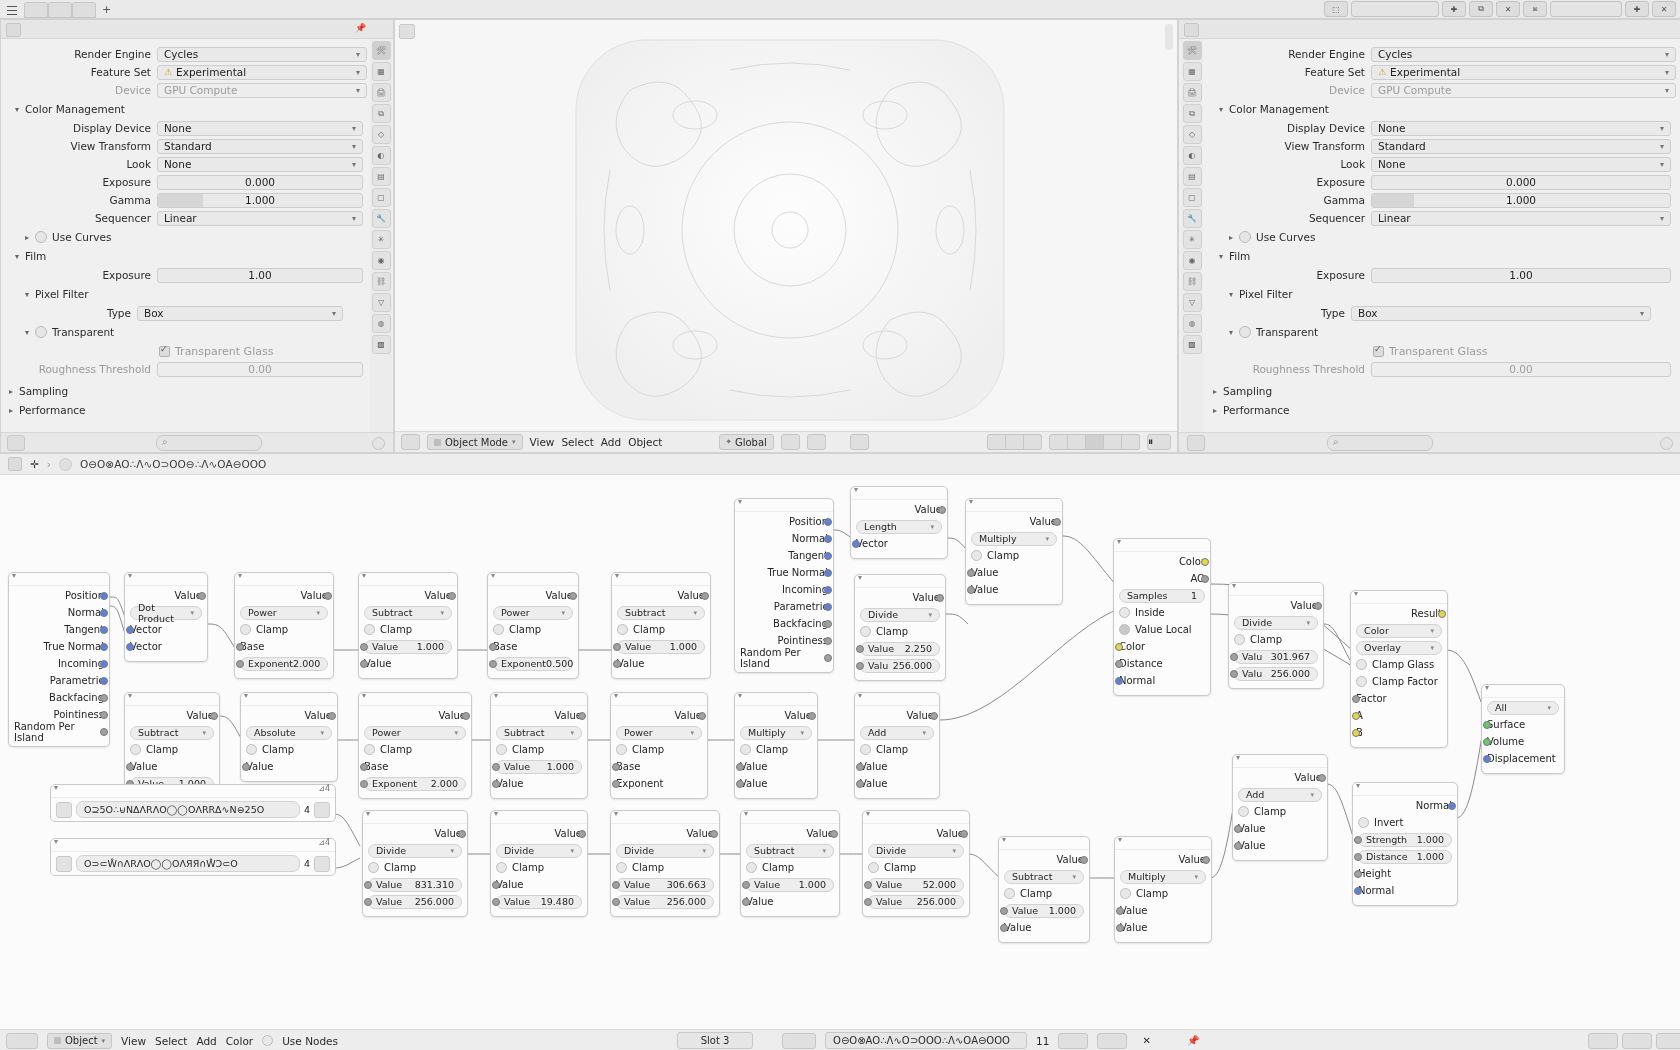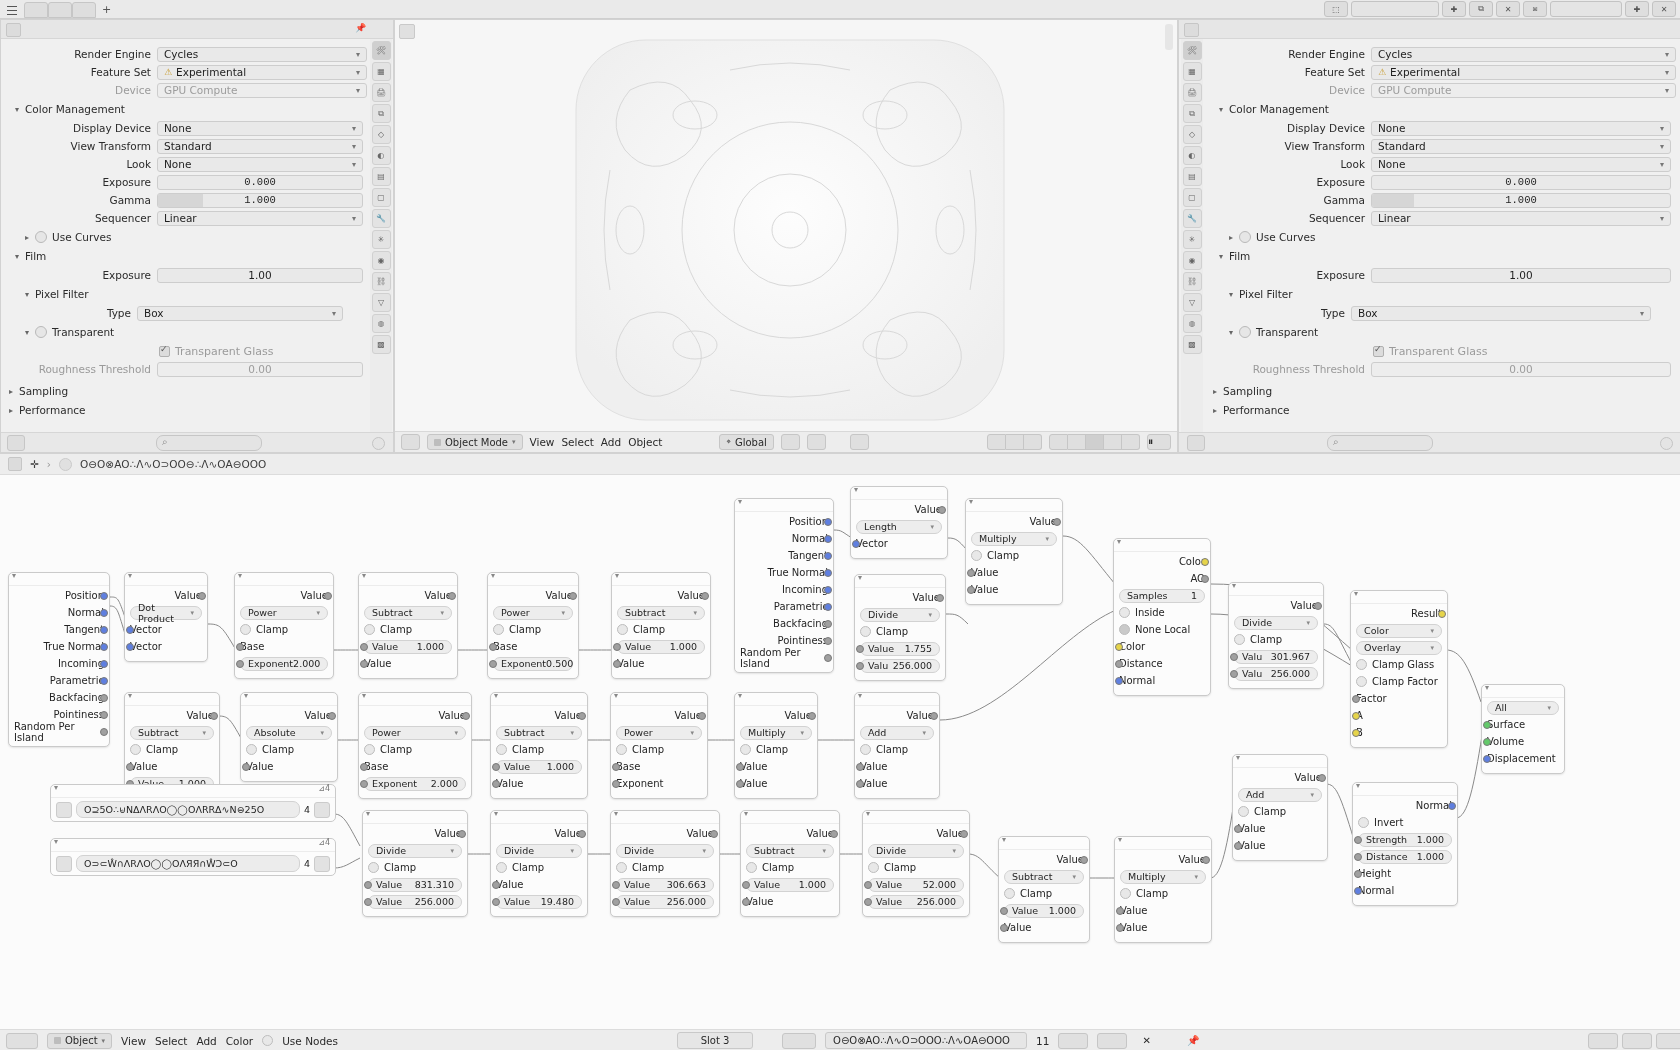--- a/index.html
+++ b/index.html
@@ -31,21 +31,21 @@
   .row{position:relative;height:16px;margin:2px 0;display:flex;align-items:center;}
   .lbl{text-align:right;font-size:10.5px;color:#2a2a2a;padding-right:6px;}
   .lbl.dim{color:#9a9a9a;}
   .fld{height:15px;background:#e9e9e9;border:1px solid #cdcdcd;border-radius:3px;display:flex;align-items:center;padding:0 6px;font-size:10.5px;color:#1e1e1e;box-sizing:border-box;}
   .fld.dim{color:#9c9c9c;background:#ededed;}
   .fld.center{justify-content:center;}
   .fld .caret{margin-left:auto;color:#777;font-size:8px;}
   .warn{color:#c79a2a;font-size:9px;margin-right:4px;}
   .slider{position:relative;overflow:hidden;}
   .slider .bar{position:absolute;left:0;top:0;bottom:0;background:#d6d6d6;}
-  .slider span{position:relative;z-index:1;width:100%;text-align:center;font-family:Liberation Mono, monospace;}
+  .slider span{position:relative;z-index:1;width:100%;text-align:center;}
   .sect{display:flex;align-items:center;height:16px;font-size:10.5px;color:#2b2b2b;margin:3px 0;}
   .tri{width:10px;display:inline-block;color:#666;font-size:8px;}
   .cb{width:10px;height:10px;border:1px solid #b9b9b9;border-radius:50%;background:#e6e6e6;display:inline-block;margin-right:5px;}
   .cbs{width:9px;height:9px;border:1px solid #b0b0b0;border-radius:2px;background:#dcdcdc;display:inline-block;margin-right:5px;position:relative;}
   .cbs.on:after{content:"✓";position:absolute;left:0px;top:-3px;font-size:9px;color:#555;}
   .props-foot{position:absolute;left:0;right:0;bottom:0;height:19px;background:#e8e8e8;border-top:1px solid #d6d6d6;}
   .searchbox{position:absolute;height:14px;background:#e4e4e4;border:1px solid #c6c6c6;border-radius:7px;display:flex;align-items:center;padding-left:16px;font-size:9.5px;color:#8a8a8a;}
   .searchbox:before{content:"⌕";position:absolute;left:5px;top:0px;color:#888;font-size:10px;}
   .fbtn{position:absolute;width:16px;height:14px;background:#dedede;border:1px solid #c6c6c6;border-radius:3px;}
 
@@ -819,21 +819,21 @@
             </div>
           </div>
         <div class="nrow">
             <span class="nradio"></span>
             <span>Clamp</span>
           </div>
         <div class="nrow">
             <span class="sock l s-gray"></span>
             <div class="nfield">
               <span>Value</span>
-              <span>1.755</span>
+              <span>2.250</span>
             </div>
           </div>
         <div class="nrow">
             <span class="sock l s-gray"></span>
             <div class="nfield">
               <span>Valu</span>
               <span>256.000</span>
             </div>
           </div>
       </div>
@@ -855,21 +855,21 @@
               <span>Samples</span>
               <span>1</span>
             </div>
           </div>
         <div class="nrow">
             <span class="nradio"></span>
             <span>Inside</span>
           </div>
         <div class="nrow">
             <span class="nradio on"></span>
-            <span>None Local</span>
+            <span>Value Local</span>
           </div>
         <div class="nrow">
             <span class="sock l s-yellow"></span>
             <span>Color</span>
           </div>
         <div class="nrow">
             <span class="sock l s-gray"></span>
             <span>Distance</span>
           </div>
         <div class="nrow">

